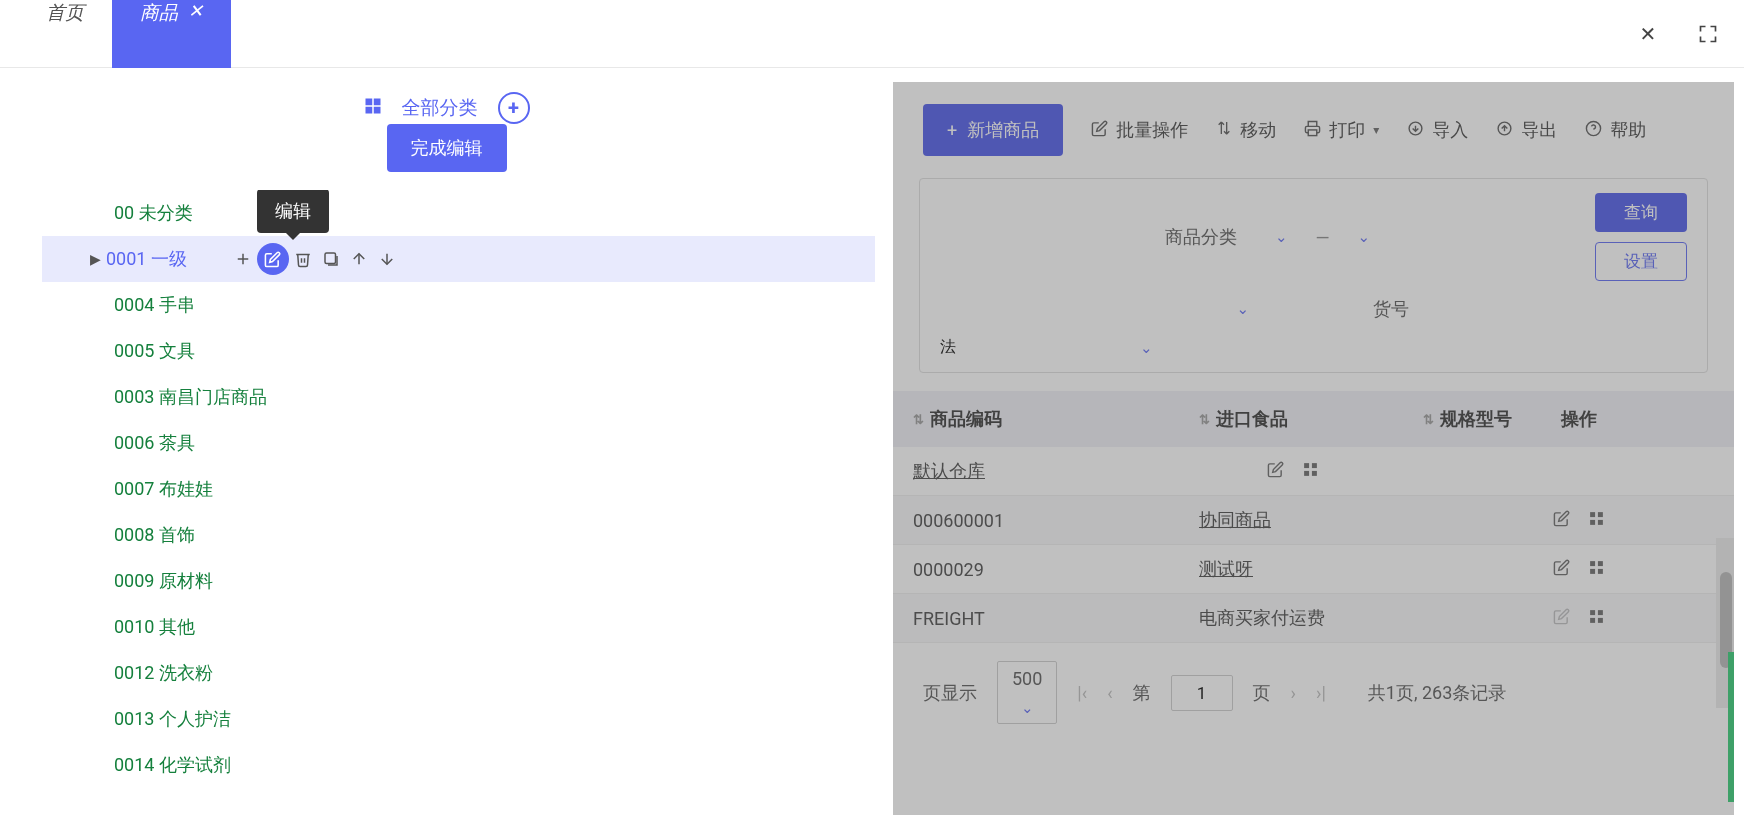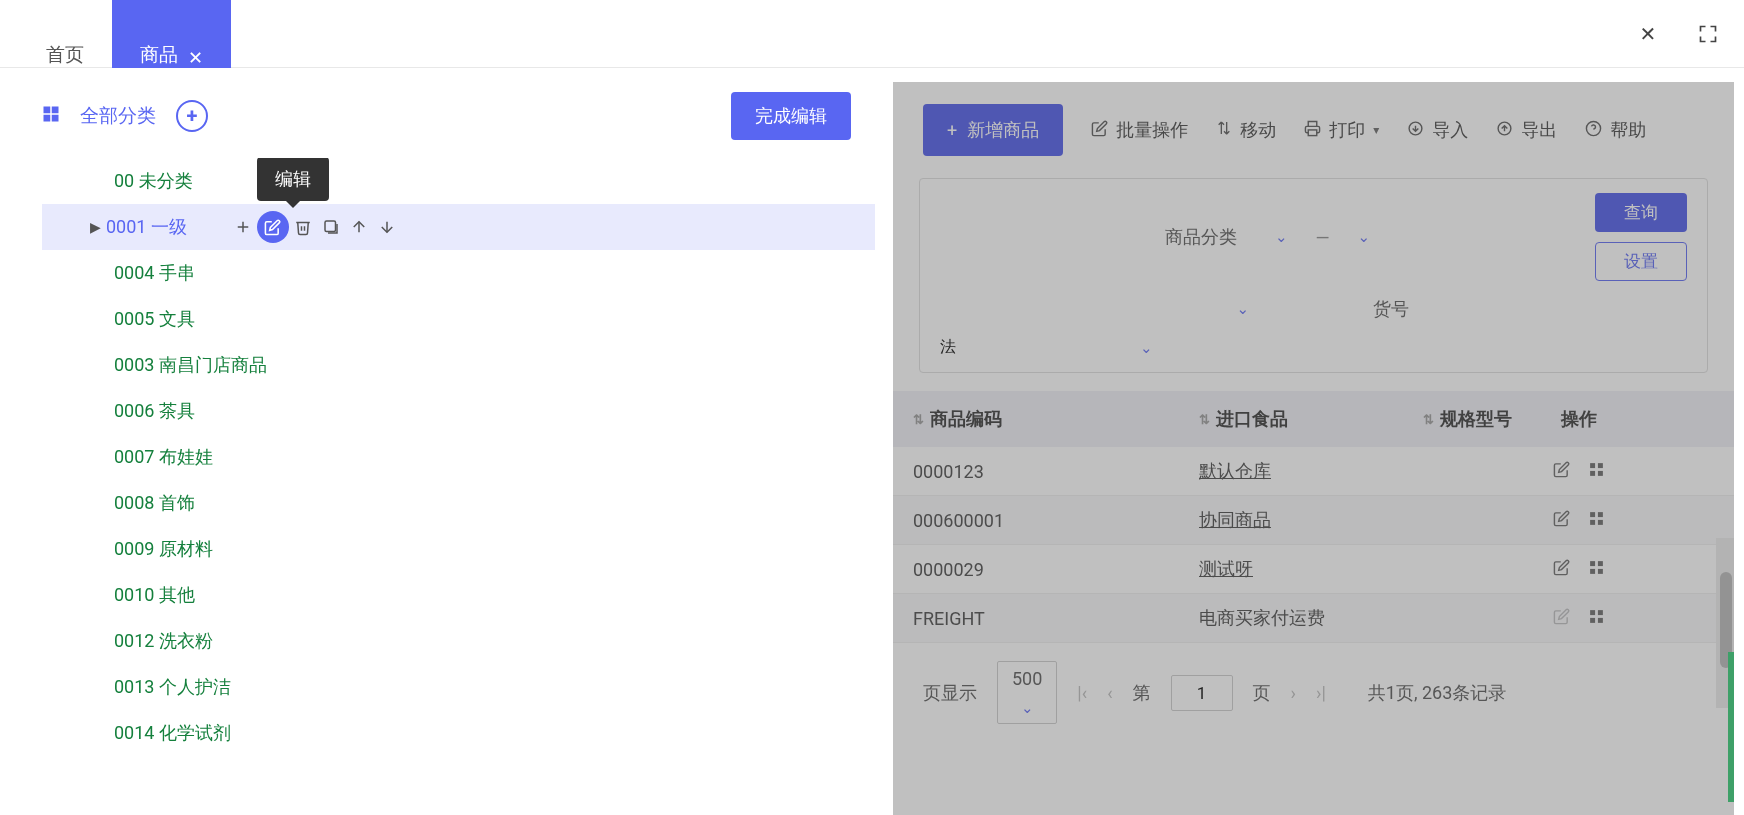--- a/index.html
+++ b/index.html
@@ -1,30 +1,30 @@
 <!DOCTYPE html>
 <html><head>
   <meta charset="utf-8">
   <style>
     * { margin: 0; padding: 0; box-sizing: border-box; font-family: -apple-system, BlinkMacSystemFont, "Segoe UI", Roboto, "Helvetica Neue", Arial, sans-serif; }
     body { background: #fff; width: 1744px; height: 815px; overflow: hidden; position: relative; }
     
     
     .tabs { display: flex; align-items: center; height: 68px; border-bottom: 1px solid #e8e8e8; padding-left: 18px; position: relative; }
-    .tab { height: 68px; padding: 0 28px; display: flex; align-items: flex-end; gap: 10px; color: #555; font-size: 19px; cursor: pointer; }
+    .tab { height: 68px; padding: 0 28px; display: flex; align-items: flex-start; gap: 10px; color: #555; font-size: 19px; cursor: pointer; font-style: italic; }
     .tab.active { background: #5966f2; color: #fff; }
     .tab-close { font-size: 18px; color: #fff; cursor: pointer; }
     .tabs-right { position: absolute; right: 18px; display: flex; gap: 24px; align-items: center; }
     .icon-btn { width: 36px; height: 36px; display: flex; align-items: center; justify-content: center; color: #444; cursor: pointer; font-size: 20px; }
     
     
     .main { display: flex; height: calc(100% - 68px); padding: 14px 10px 0 10px; gap: 10px; }
     .left-panel { flex: 1; background: #fff; border-radius: 4px; position: relative; padding: 10px 0 0 32px; display: flex; flex-direction: column; }
     
-    .lp-header { display: flex; align-items: center; justify-content: space-between; padding-right: 32px; margin-bottom: 18px; }
+    .lp-header { display: flex; align-items: center; justify-content: space-between; padding-right: 32px; margin-bottom: 18px; flex-direction: column; }
     .lp-left { display: flex; align-items: center; gap: 20px; color: #5966f2; font-size: 19px; }
     .lp-cat-icon svg { fill: #5966f2; }
     .lp-add-circle { width: 32px; height: 32px; border: 2px solid #5966f2; border-radius: 50%; display: flex; align-items: center; justify-content: center; color: #5966f2; font-size: 20px; cursor: pointer; font-weight: bold; }
     .lp-finish-btn { background: #5966f2; color: #fff; padding: 12px 24px; border-radius: 4px; font-size: 18px; border: none; cursor: pointer; }
     
     .tree { flex: 1; overflow-y: auto; padding-right: 8px; position: relative; }
     .tree-item { height: 46px; display: flex; align-items: center; padding-left: 72px; color: #15803d; font-size: 18px; cursor: pointer; white-space: nowrap; position: relative; }
     .tree-item.selected { background: #e8eafd; color: #5966f2; padding-left: 64px; }
     .tree-caret { position: absolute; left: 48px; color: #555; font-size: 14px; top: 50%; transform: translateY(-50%); }
     .tree-actions { display: inline-flex; align-items: center; margin-left: 42px; }
@@ -311,21 +311,20 @@
           <div class="th col-spec">
               <span class="sort">⇅</span>
               <span>规格型号</span>
             </div>
           <div class="th col-act">
               <span>操作</span>
             </div>
         </div>
         <div class="tbody">
           <div class="trow">
-            <div class="td col-code">0000123</div>
             <div class="td col-name">
                 <span class="td-name">默认仓库</span>
               </div>
             <div class="td col-spec"></div>
             <div class="td col-act">
                 <span class="td-act-icons">
                   <span><svg width="17" height="17" viewBox="0 0 24 24" fill="none" stroke="currentColor" stroke-width="2">
                       <path d="M11 4H4a2 2 0 0 0-2 2v14a2 2 0 0 0 2 2h14a2 2 0 0 0 2-2v-7"></path>
                       <path d="M18.5 2.5a2.121 2.121 0 0 1 3 3L12 15l-4 1 1-4 9.5-9.5z"></path>
                     </svg></span>

